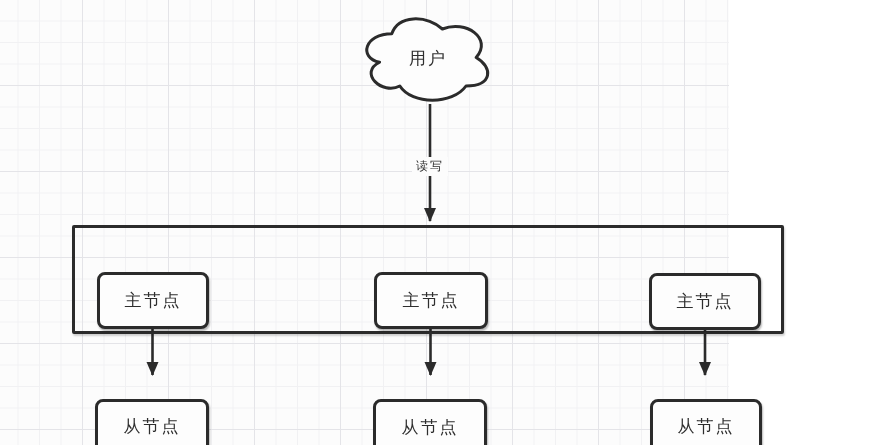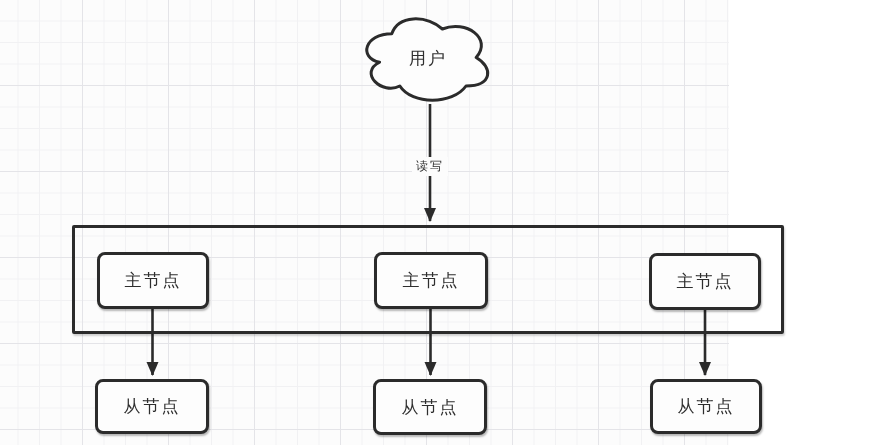--- a/index.html
+++ b/index.html
@@ -37,20 +37,21 @@
     background: #fdfdfd;
     border: 3px solid #2b2b2b;
     border-radius: 8px;
     display: flex;
     align-items: center;
     justify-content: center;
     font-size: 17px;
     letter-spacing: 2px;
     color: #2e2e2e;
     box-shadow: 1px 2px 2px rgba(0,0,0,0.28);
+    margin-top: 20px;
   }
   .cluster {
     position: absolute;
     box-sizing: border-box;
     left: 72px;
     top: 225px;
     width: 712px;
     height: 109px;
     border: 3px solid #2b2b2b;
     border-radius: 2px;

